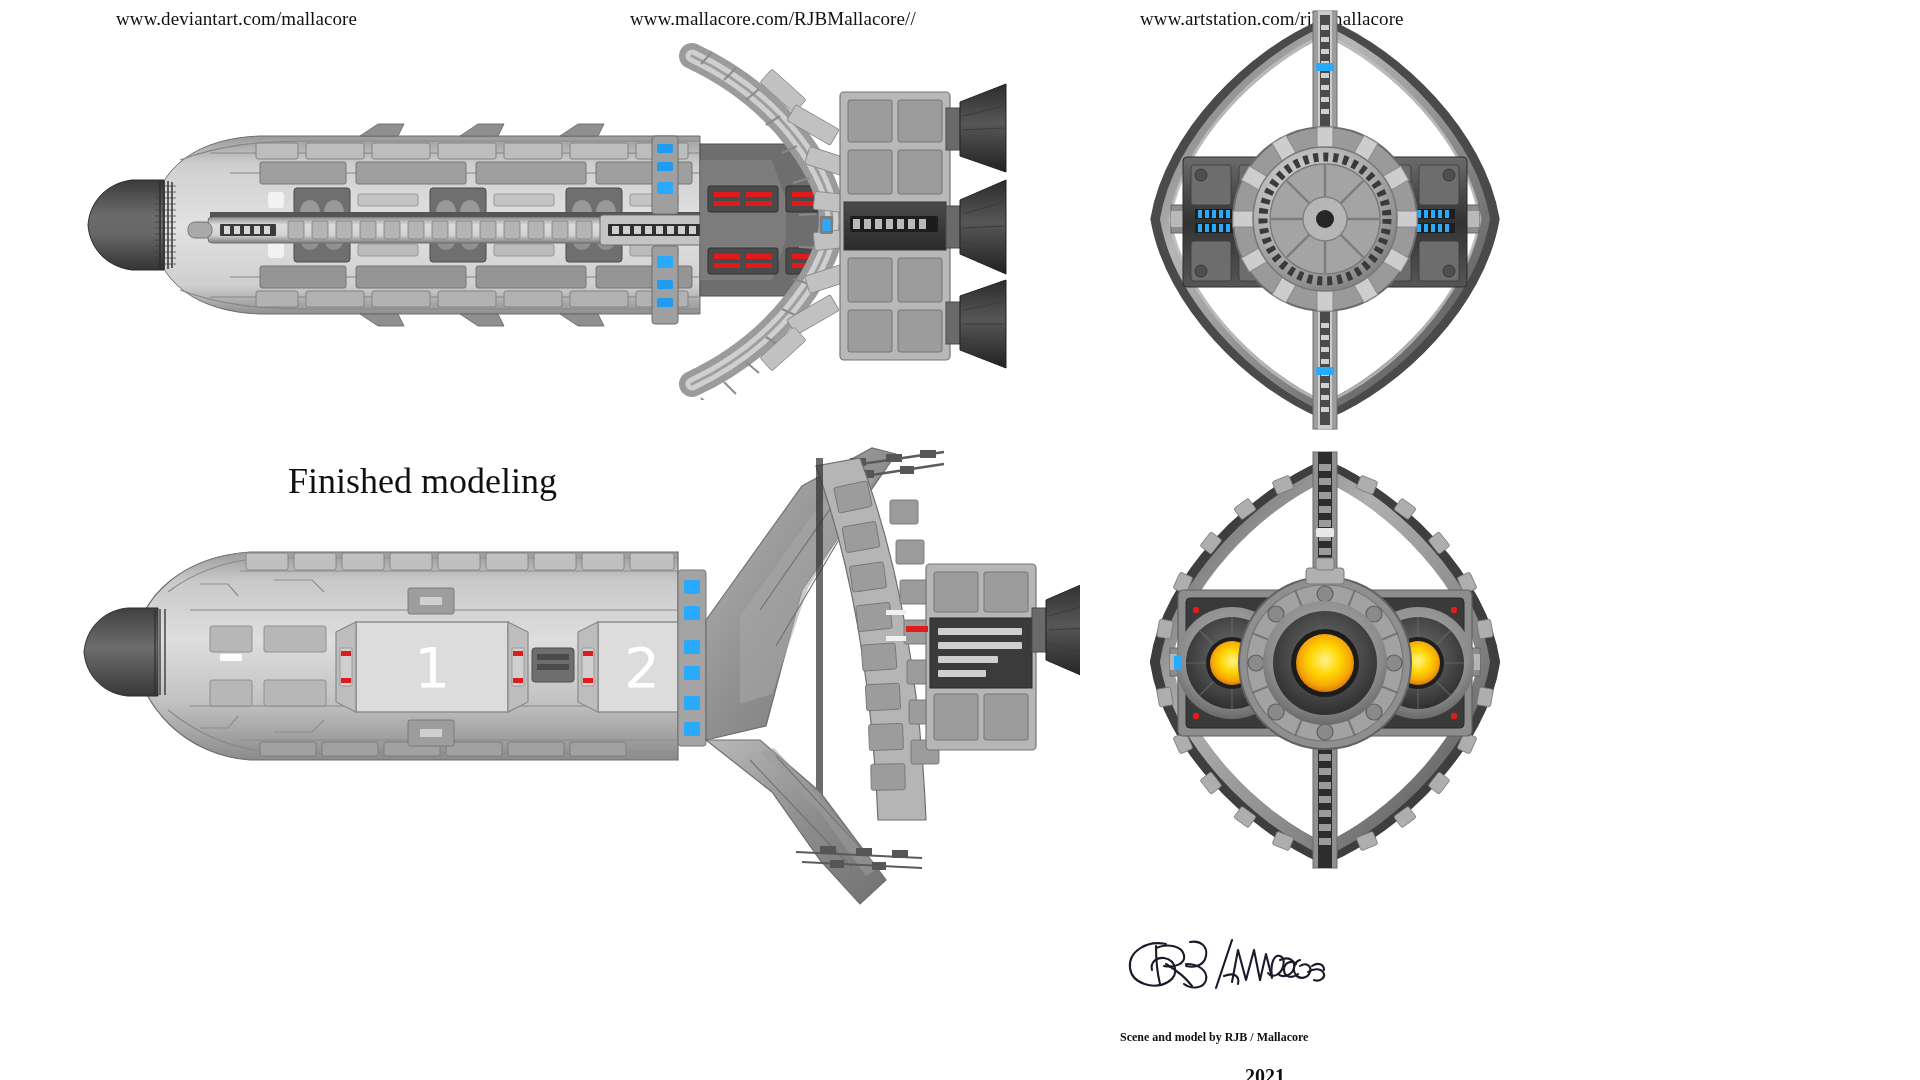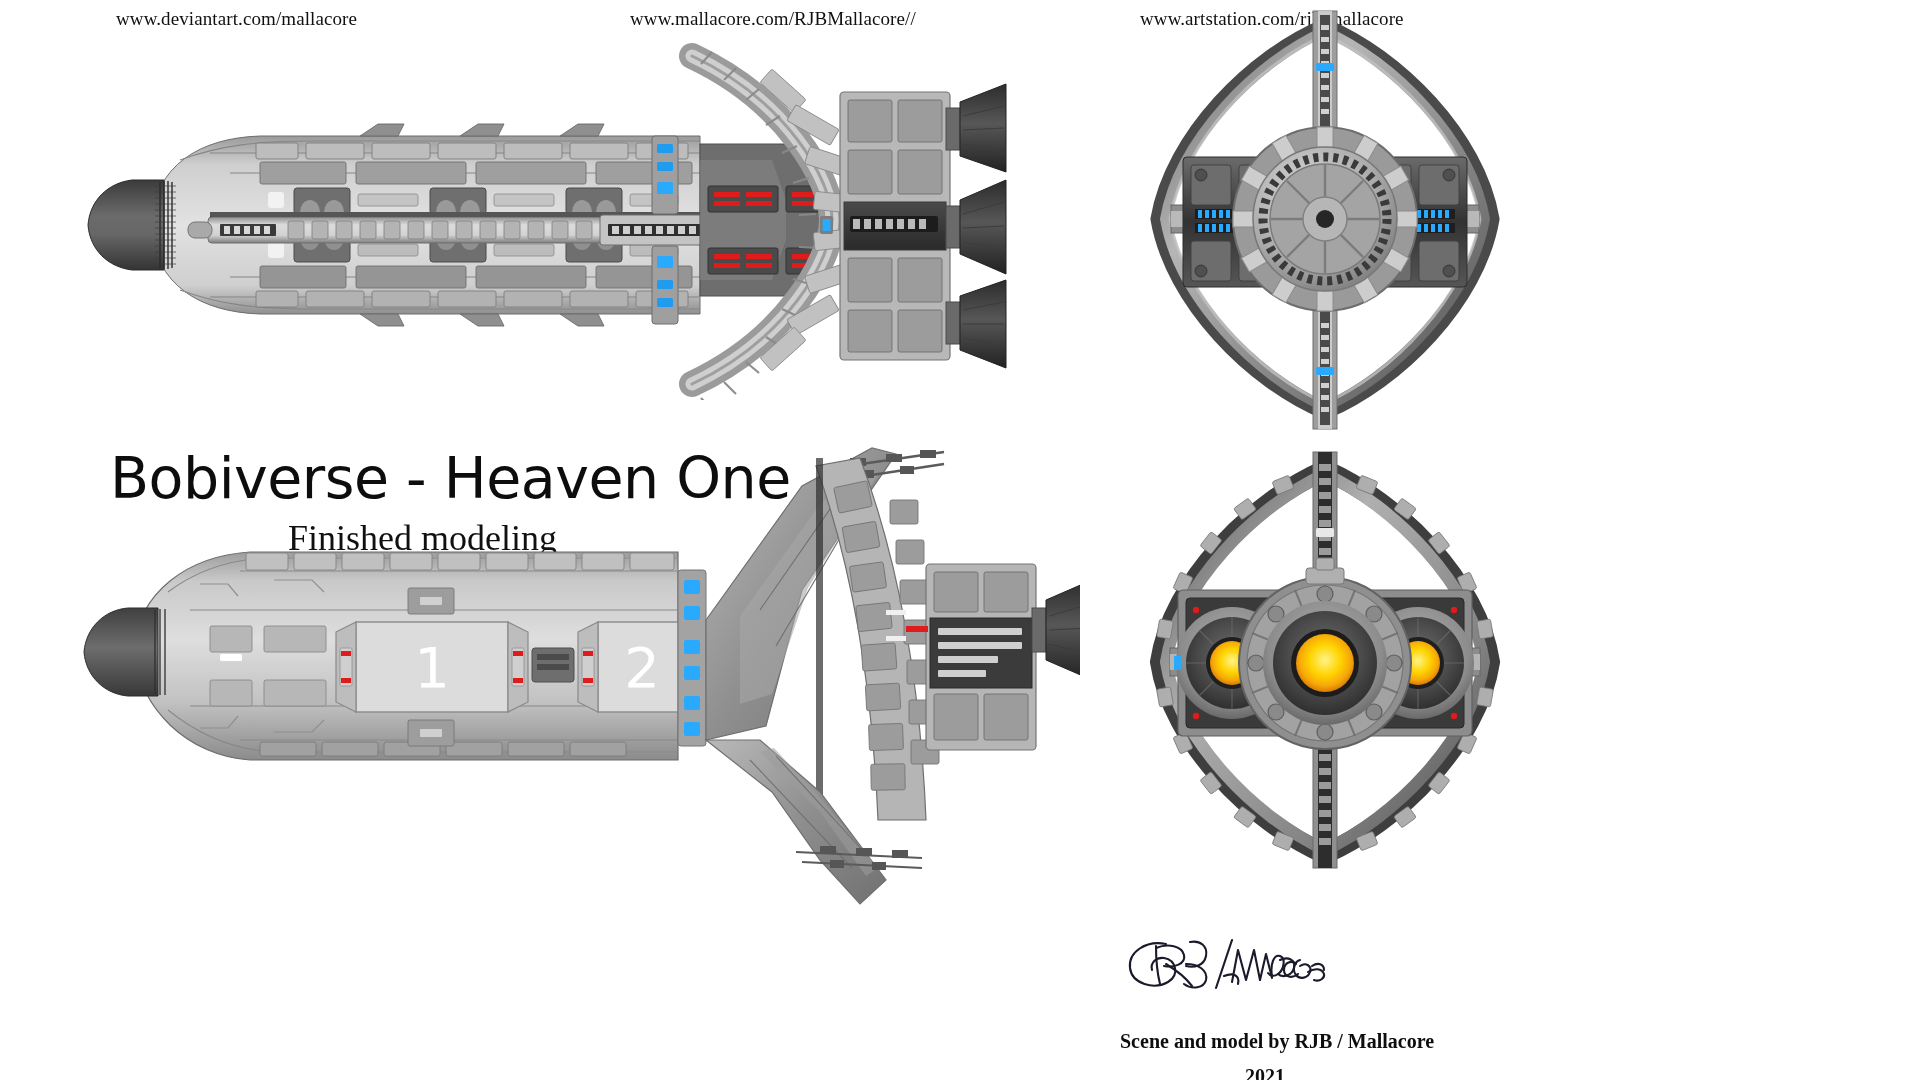--- a/index.html
+++ b/index.html
@@ -42,41 +42,40 @@
     font-size: 36px; color: #101010; margin-top: 10px;
     padding-left: 178px; white-space: nowrap;
   }
 
   
   .credit {
     position: absolute; text-align: center; white-space: nowrap;
     font-family: "Liberation Serif", "DejaVu Serif", serif;
     font-weight: bold; color: #0e0e0e;
   }
-  .credit-line { left: 1120px; top: 1030px; font-size: 20px; }
+  .credit-line { left: 1120px; top: 1030px; font-size: 12px; }
   .credit-year { left: 1245px; top: 1065px; font-size: 20px; }
   .signature { position: absolute; left: 1120px; top: 930px; }
 
   
   .view { position: absolute; }
   .view svg { display: block; }
 
   .caption-hidden { position: absolute; width: 1px; height: 1px; overflow: hidden; opacity: 0; }
 </style>
 </head>
 <body>
 
 <div class="header">
   <div class="link link-1">www.deviantart.com/mallacore</div>
   <div class="link link-2">www.mallacore.com/RJBMallacore//</div>
   <div class="link link-3">www.artstation.com/rjb-mallacore</div>
 </div>
 
 <div class="title-block">
-  <div class="main-title">Bobiverse - Heaven One</div>
   <div class="sub-title">Finished modeling</div>
 </div>
 
 <div class="credit credit-line">Scene and model by RJB / Mallacore</div>
 <div class="credit credit-year">2021</div>
 
 <div class="signature">
   <svg width="210" height="70" viewBox="0 0 210 70">
     <g fill="none" stroke="#1a1a2a" stroke-width="2.1" stroke-linecap="round" stroke-linejoin="round">
       <path d="M46 14 C26 10, 8 22, 10 38 C12 54, 34 60, 48 52 C60 45, 56 30, 44 28 C36 27, 30 33, 32 40"></path>

